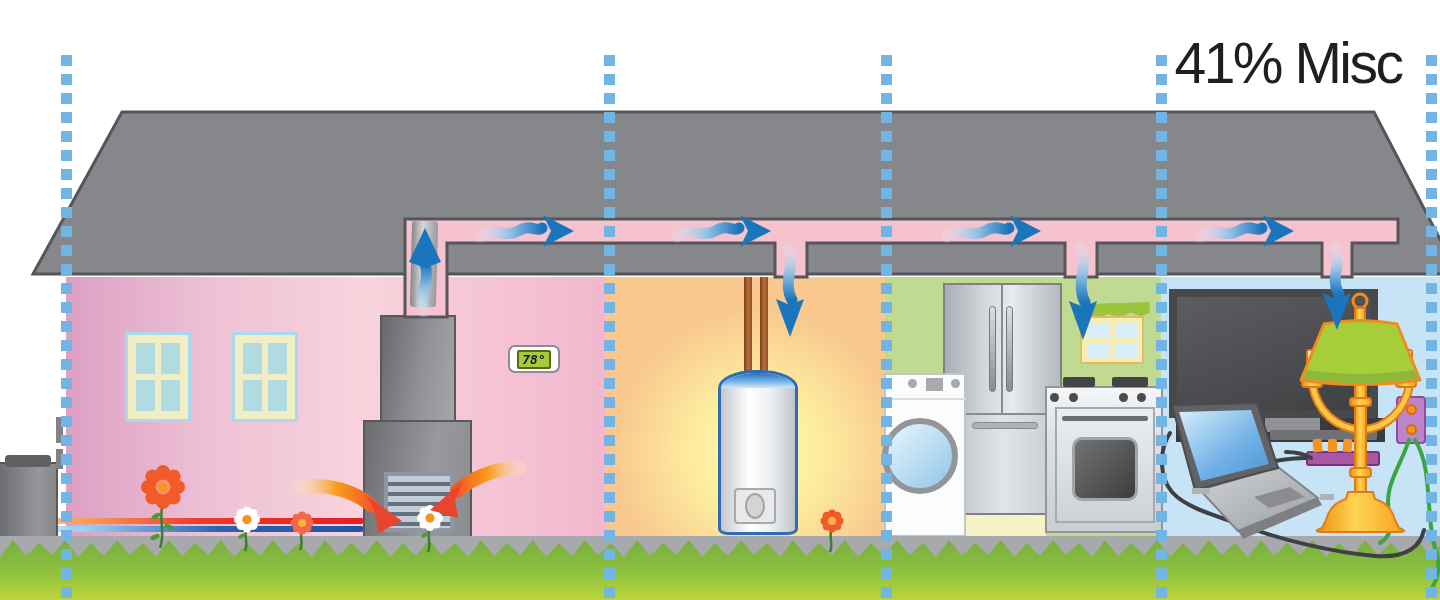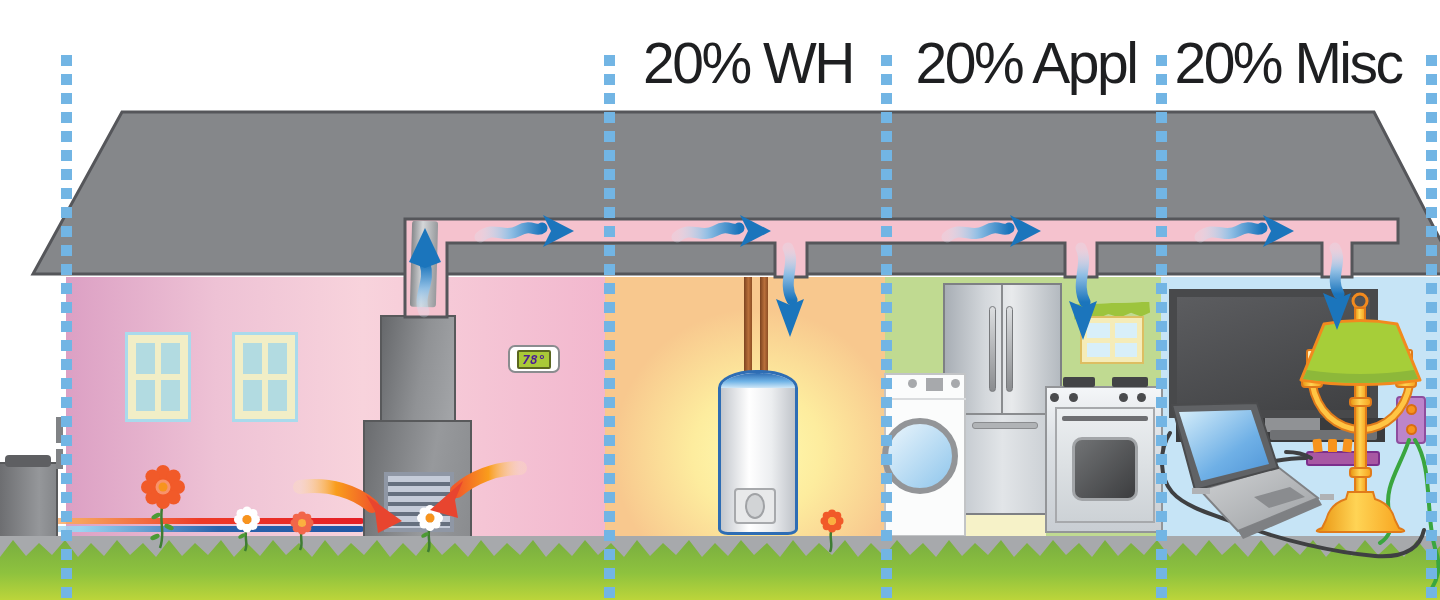--- a/index.html
+++ b/index.html
@@ -32,21 +32,21 @@
   
   .win{position:absolute;width:66px;height:90px;background:#A9DAEC;padding:3px;box-sizing:border-box;}
   .win-inner{width:100%;height:100%;background:#F1EEC6;display:grid;
     grid-template-columns:1fr 1fr;grid-template-rows:1fr 1fr;gap:6px;padding:8px;box-sizing:border-box;}
   .pane{background:#B2DBE1;}
 
   
   .thermostat{left:508px;top:345px;width:52px;height:28px;background:#fff;border:2px solid #8A8C8F;
     border-radius:7px;display:flex;align-items:center;justify-content:center;box-sizing:border-box;}
   .lcd{background:#A9C938;border:2px solid #5A661F;border-radius:2px;padding:0 3px;
-    font:italic bold 13px/15px "DejaVu Sans Mono",monospace;color:#4c1d95;}
+    font:italic bold 13px/15px "DejaVu Sans Mono",monospace;color:#0f172a;}
 
   
   .furnace-upper{left:380px;top:315px;width:76px;height:107px;
     background:linear-gradient(100deg,#66686B,#909295 55%,#A4A6A9);border:2px solid #58595B;box-sizing:border-box;}
   .furnace-lower{left:363px;top:420px;width:109px;height:118px;
     background:linear-gradient(100deg,#6A6C6F,#97999C 60%,#8A8C8F);border:2px solid #58595B;box-sizing:border-box;}
   .furnace-grille{left:384px;top:472px;width:70px;height:60px;border:4px solid #8F97A5;box-sizing:border-box;
     background:repeating-linear-gradient(180deg,#C4CBD8 0 6px,#66707F 6px 10px);}
   .flue-connector{left:407px;top:302px;width:27px;height:16px;background:#6A6C6F;border:2px solid #55565A;box-sizing:border-box;}
   .flue{left:411px;top:221px;width:26px;height:86px;border-radius:3px;transform:rotate(1.5deg);
@@ -440,17 +440,15 @@
       <polygon points="463,481 430,510 458,518 455,500" fill="#E8452F"></polygon>
     </g>
   </svg>
 
   <div class="divider abs" style="left:61px;"></div>
   <div class="divider abs" style="left:604px;"></div>
   <div class="divider abs" style="left:881px;"></div>
   <div class="divider abs" style="left:1156px;"></div>
   <div class="divider abs" style="left:1426px;"></div>
 
-  <div class="sec-label" style="left:748px;">20% WH</div>
-  <div class="sec-label" style="left:1026px;">20% Appl</div>
-  <div class="sec-label" style="left:1288px;">20% Misc</div>
+  <div class="sec-label" style="left:1288px;">41% Misc</div>
 
 </div>
 
 </body></html>

